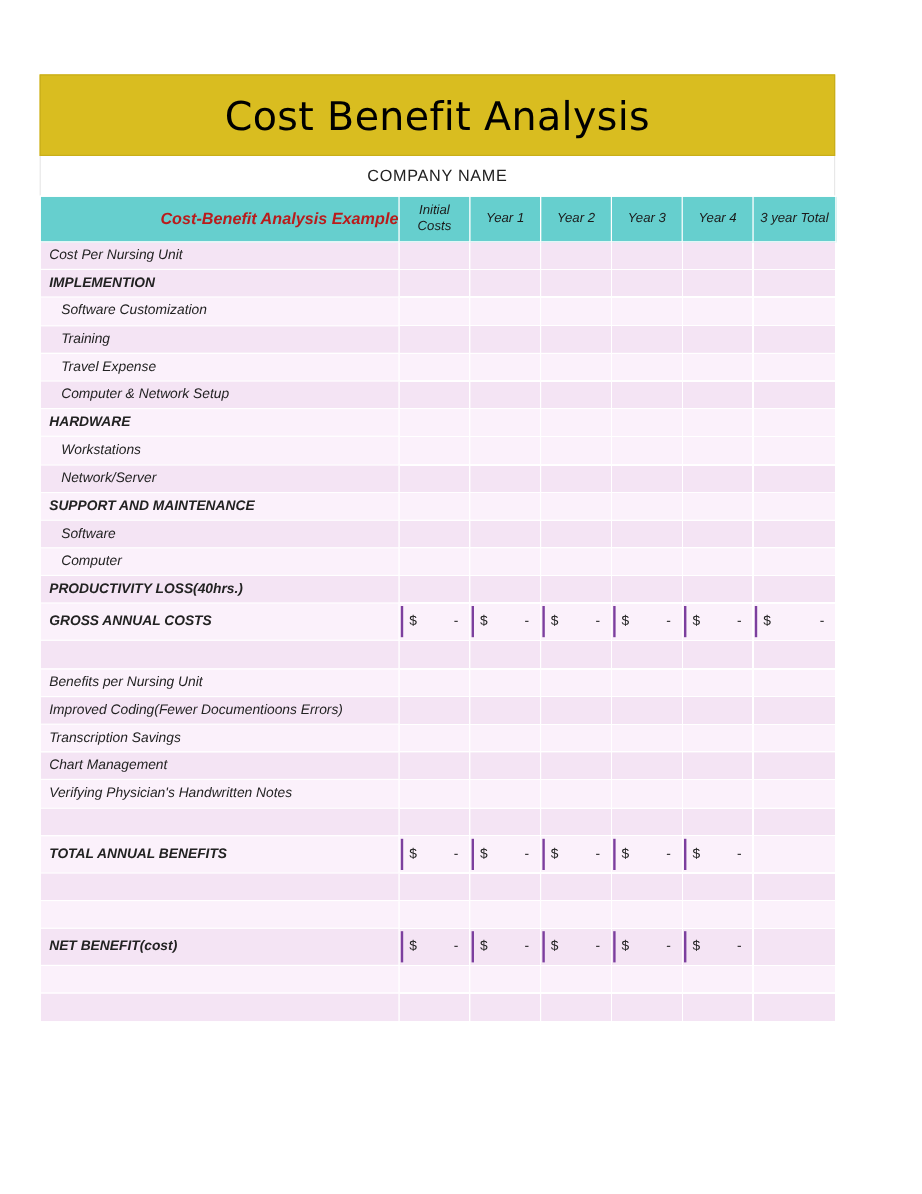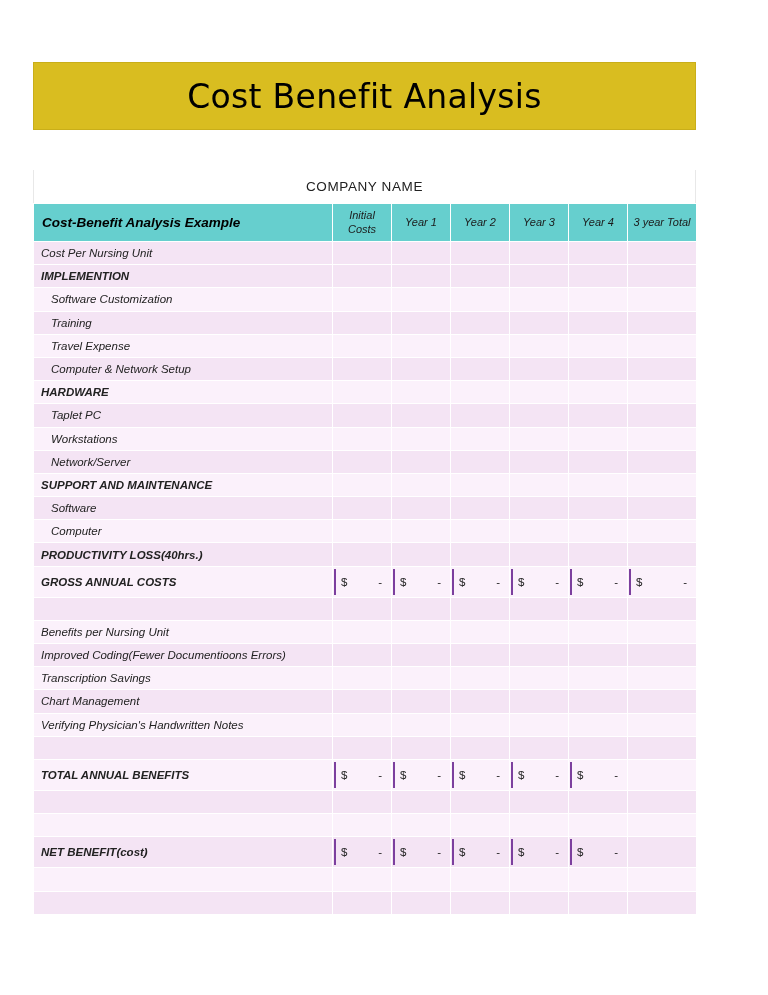--- a/index.html
+++ b/index.html
@@ -48,21 +48,20 @@
   
   .company-row {
     height: 33px;
     display: flex;
     align-items: center;
     justify-content: center;
     background: #ffffff;
     border-left: 1px solid #e8e8e8;
     border-right: 1px solid #e8e8e8;
     box-sizing: border-box;
-    margin-top: 40px;
   }
   .company-row .company-name {
     font-size: 13.5px;
     color: #222222;
     letter-spacing: 0.6px;
   }
 
   
   table.cba {
     border-collapse: collapse;
@@ -80,26 +79,26 @@
     background: #66cfce;
     height: 38px;
     border: 1px solid #ffffff;
     font-style: italic;
     font-size: 11px;
     color: #1b1b1b;
     text-align: center;
     box-sizing: border-box;
   }
   .hdr-row td.label-cell {
-    text-align: left;
+    text-align: right;
     padding-left: 8px;
     font-size: 13.5px;
     font-weight: bold;
     font-style: italic;
-    color: #000000;
+    color: #b91c1c;
   }
   .hdr-row td .twoline {
     display: block;
     line-height: 1.25;
   }
 
   
   tr.r td {
     height: 23.2px;
     border: 1px solid #ffffff;
@@ -255,29 +254,20 @@
           </tr>
           <tr class="r shade-b">
             <td class="label-cell bold-italic">HARDWARE</td>
             <td class="money"></td>
             <td class="money"></td>
             <td class="money"></td>
             <td class="money"></td>
             <td class="money"></td>
             <td class="money"></td>
           </tr>
-          <tr class="r shade-a">
-            <td class="label-cell indent">Taplet PC</td>
-            <td class="money"></td>
-            <td class="money"></td>
-            <td class="money"></td>
-            <td class="money"></td>
-            <td class="money"></td>
-            <td class="money"></td>
-          </tr>
           <tr class="r shade-b">
             <td class="label-cell indent">Workstations</td>
             <td class="money"></td>
             <td class="money"></td>
             <td class="money"></td>
             <td class="money"></td>
             <td class="money"></td>
             <td class="money"></td>
           </tr>
           <tr class="r shade-a">

